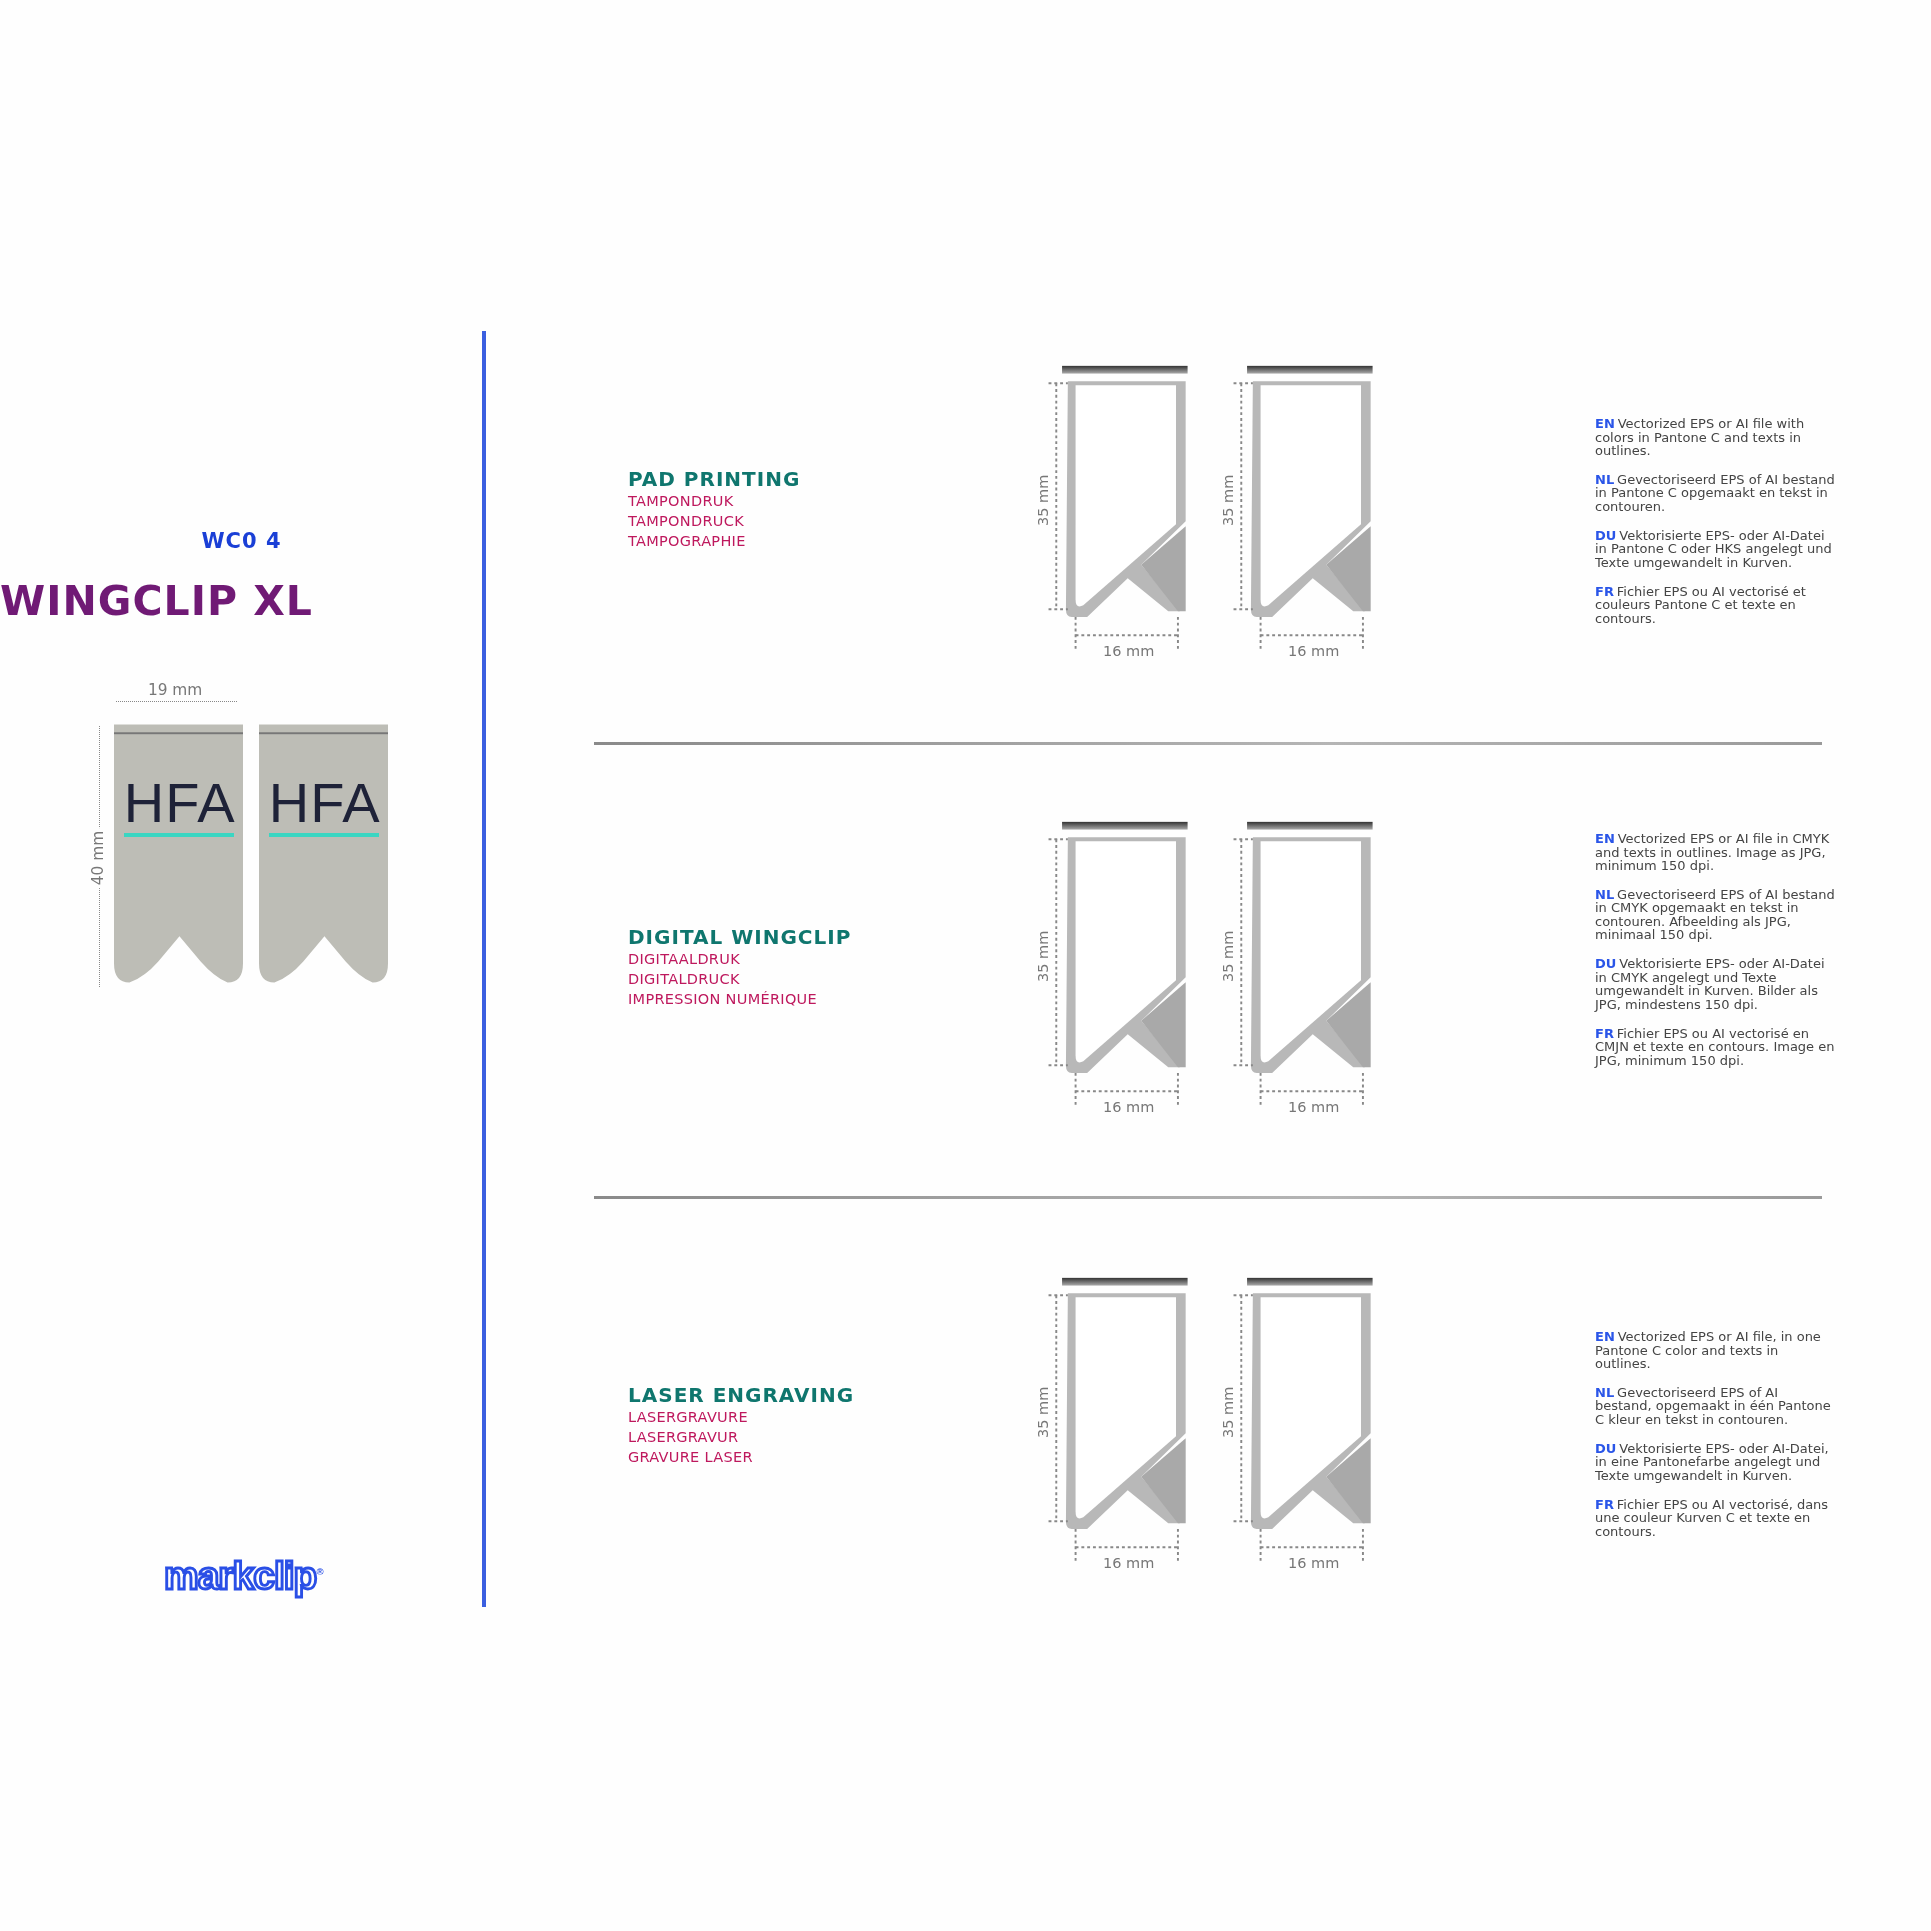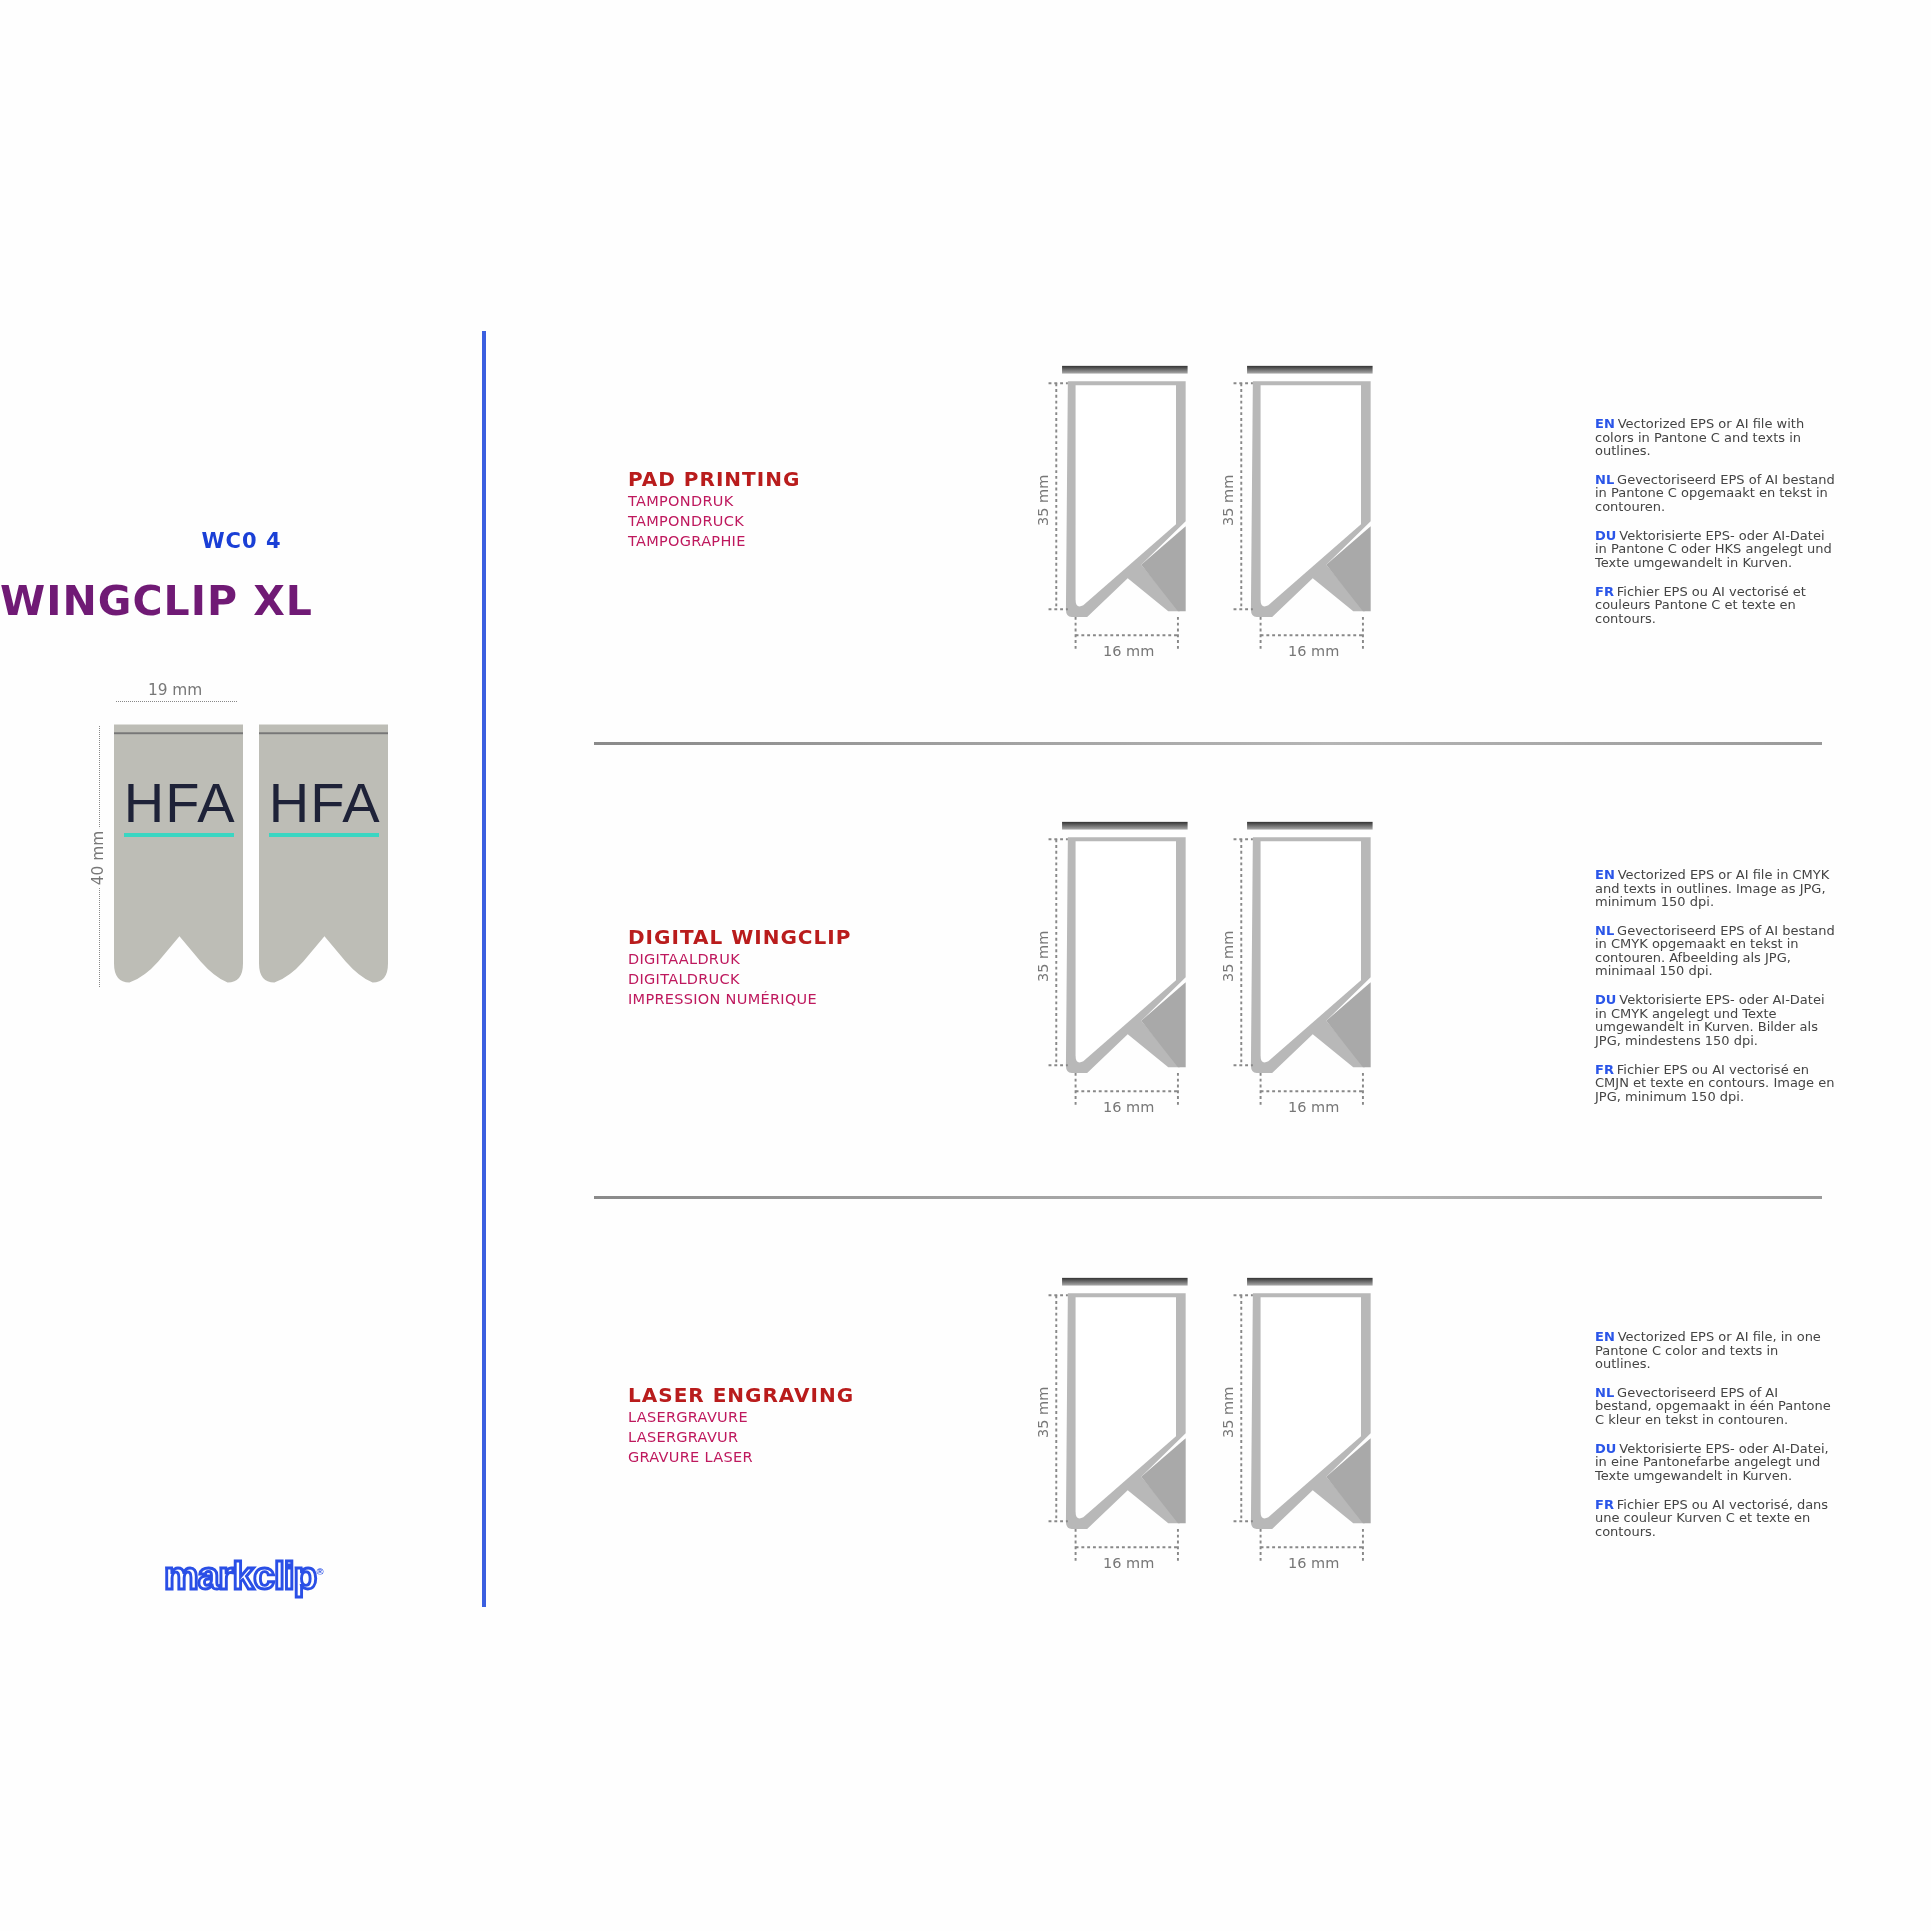--- a/index.html
+++ b/index.html
@@ -25,21 +25,21 @@
   .clip-text { position:absolute; left:9.7px; top:46px; font-size:56px; color:#1e2238; letter-spacing:1px;
                font-family:"Liberation Sans", sans-serif; }
 
   .logo { left:164px; top:1554px; font-family:"Liberation Sans", sans-serif; font-weight:bold; font-size:39px;
           color:#ffffff; -webkit-text-stroke:2.9px #2a4fe6; letter-spacing:-1px; }
   .logo sup { font-size:9.7px; -webkit-text-stroke:0; color:#2a4fe6; }
 
   
   .hsep { left:594px; width:1228px; height:2.9px;
           background:linear-gradient(90deg,#8a8a8a,#b5b5b5 60%,#9a9a9a); }
-  .sec-title { font-weight:bold; font-size:20px; color:#b91c1c; letter-spacing:1px; }
+  .sec-title { font-weight:bold; font-size:20px; color:#0f766e; letter-spacing:1px; }
   .sec-sub { font-size:14.5px; color:#be185d; line-height:20px; letter-spacing:0.3px; }
 
   .specs { width:241px; font-size:13px; line-height:13.5px; color:#444; }
   .specs p { margin:0 0 15.4px 0; }
   .lang { color:#2a55e8; font-weight:bold; margin-right:2.9px; }
 
   .clip-drawing { position:absolute; width:174px; height:309px; }
   .mm { position:absolute; font-size:14.5px; color:#777; }
   .mm-v { transform:rotate(-90deg); transform-origin:left top; }
 </style>
@@ -208,21 +208,21 @@
   <span class="mm" style="left:70px; top:281px;">16 mm</span>
 </div>
 
 <div class="abs specs" style="left:1595px; top:417px;">
   <p><span class="lang">EN</span><span>Vectorized EPS or AI file with colors in Pantone C and texts in outlines.</span></p>
   <p><span class="lang">NL</span><span>Gevectoriseerd EPS of AI bestand in Pantone C opgemaakt en tekst in contouren.</span></p>
   <p><span class="lang">DU</span><span>Vektorisierte EPS- oder AI-Datei in Pantone C oder HKS angelegt und Texte umgewandelt in Kurven.</span></p>
   <p><span class="lang">FR</span><span>Fichier EPS ou AI vectorisé et couleurs Pantone C et texte en contours.</span></p>
 </div>
 
-<div class="abs specs" style="left:1595px; top:868px;">
+<div class="abs specs" style="left:1595px; top:832px;">
   <p><span class="lang">EN</span><span>Vectorized EPS or AI file in CMYK and texts in outlines. Image as JPG, minimum 150 dpi.</span></p>
   <p><span class="lang">NL</span><span>Gevectoriseerd EPS of AI bestand in CMYK opgemaakt en tekst in contouren. Afbeelding als JPG, minimaal 150 dpi.</span></p>
   <p><span class="lang">DU</span><span>Vektorisierte EPS- oder AI-Datei in CMYK angelegt und Texte umgewandelt in Kurven. Bilder als JPG, mindestens 150 dpi.</span></p>
   <p><span class="lang">FR</span><span>Fichier EPS ou AI vectorisé en CMJN et texte en contours. Image en JPG, minimum 150 dpi.</span></p>
 </div>
 
 <div class="abs specs" style="left:1595px; top:1330px;">
   <p><span class="lang">EN</span><span>Vectorized EPS or AI file, in one Pantone C color and texts in outlines.</span></p>
   <p><span class="lang">NL</span><span>Gevectoriseerd EPS of AI bestand, opgemaakt in één Pantone C kleur en tekst in contouren.</span></p>
   <p><span class="lang">DU</span><span>Vektorisierte EPS- oder AI-Datei, in eine Pantonefarbe angelegt und Texte umgewandelt in Kurven.</span></p>

